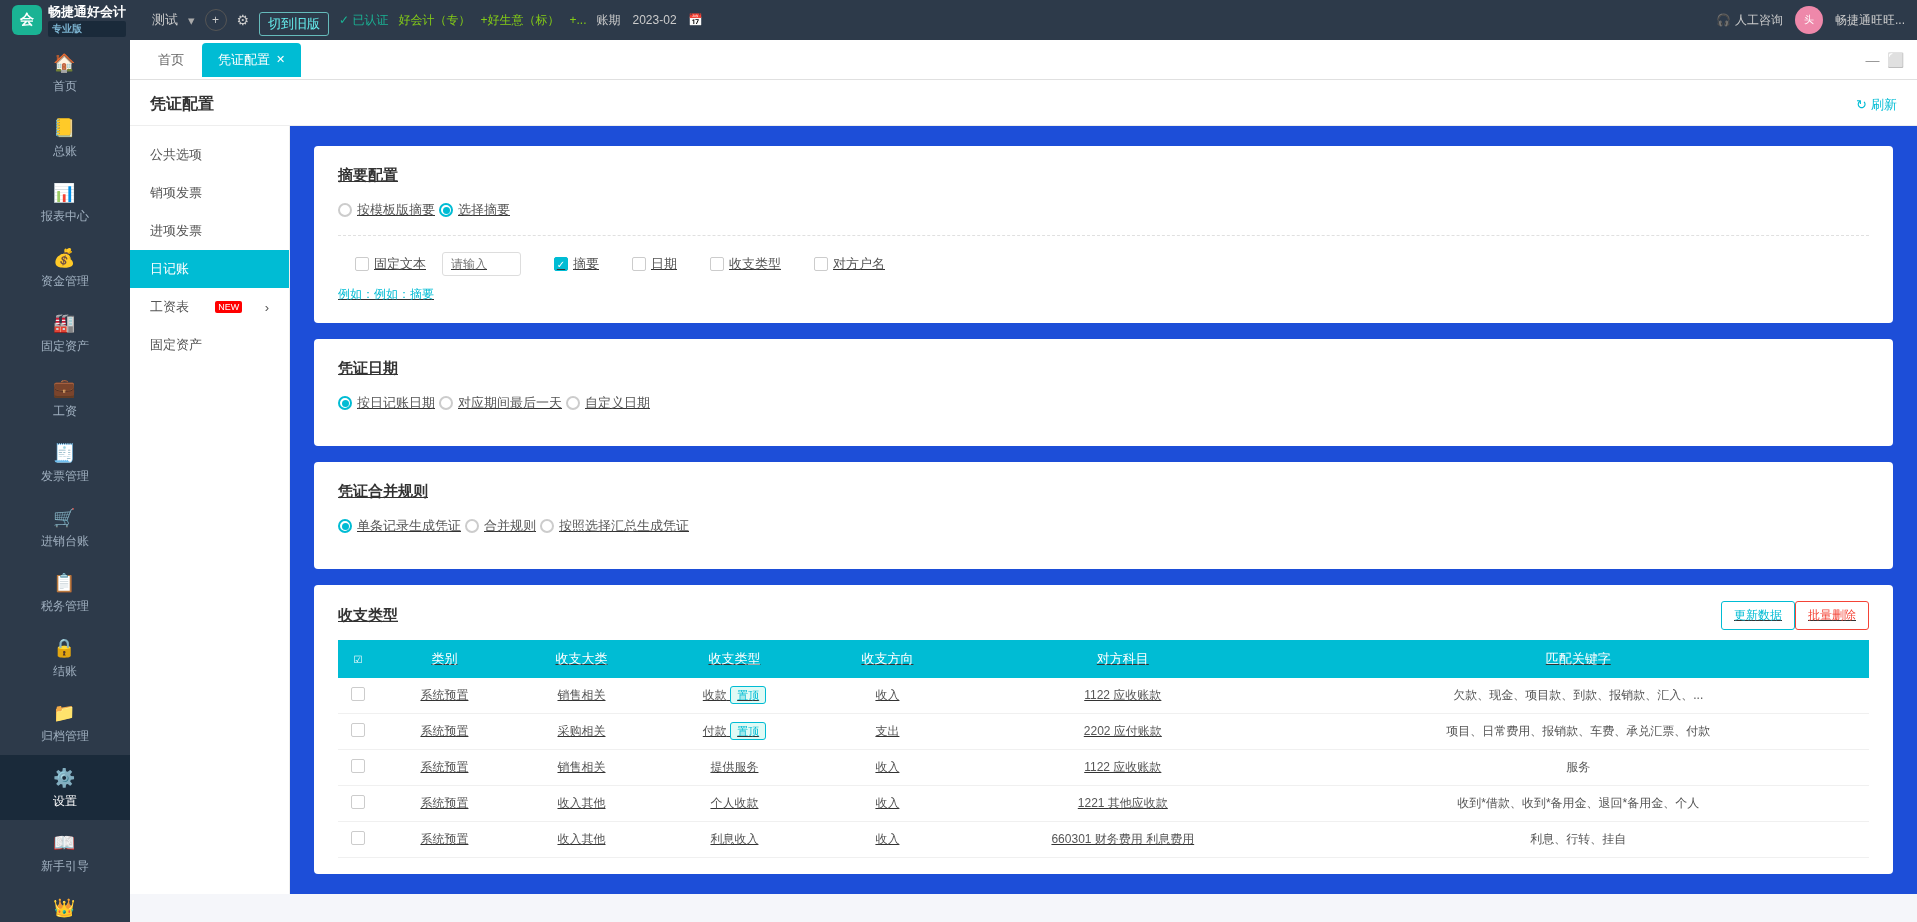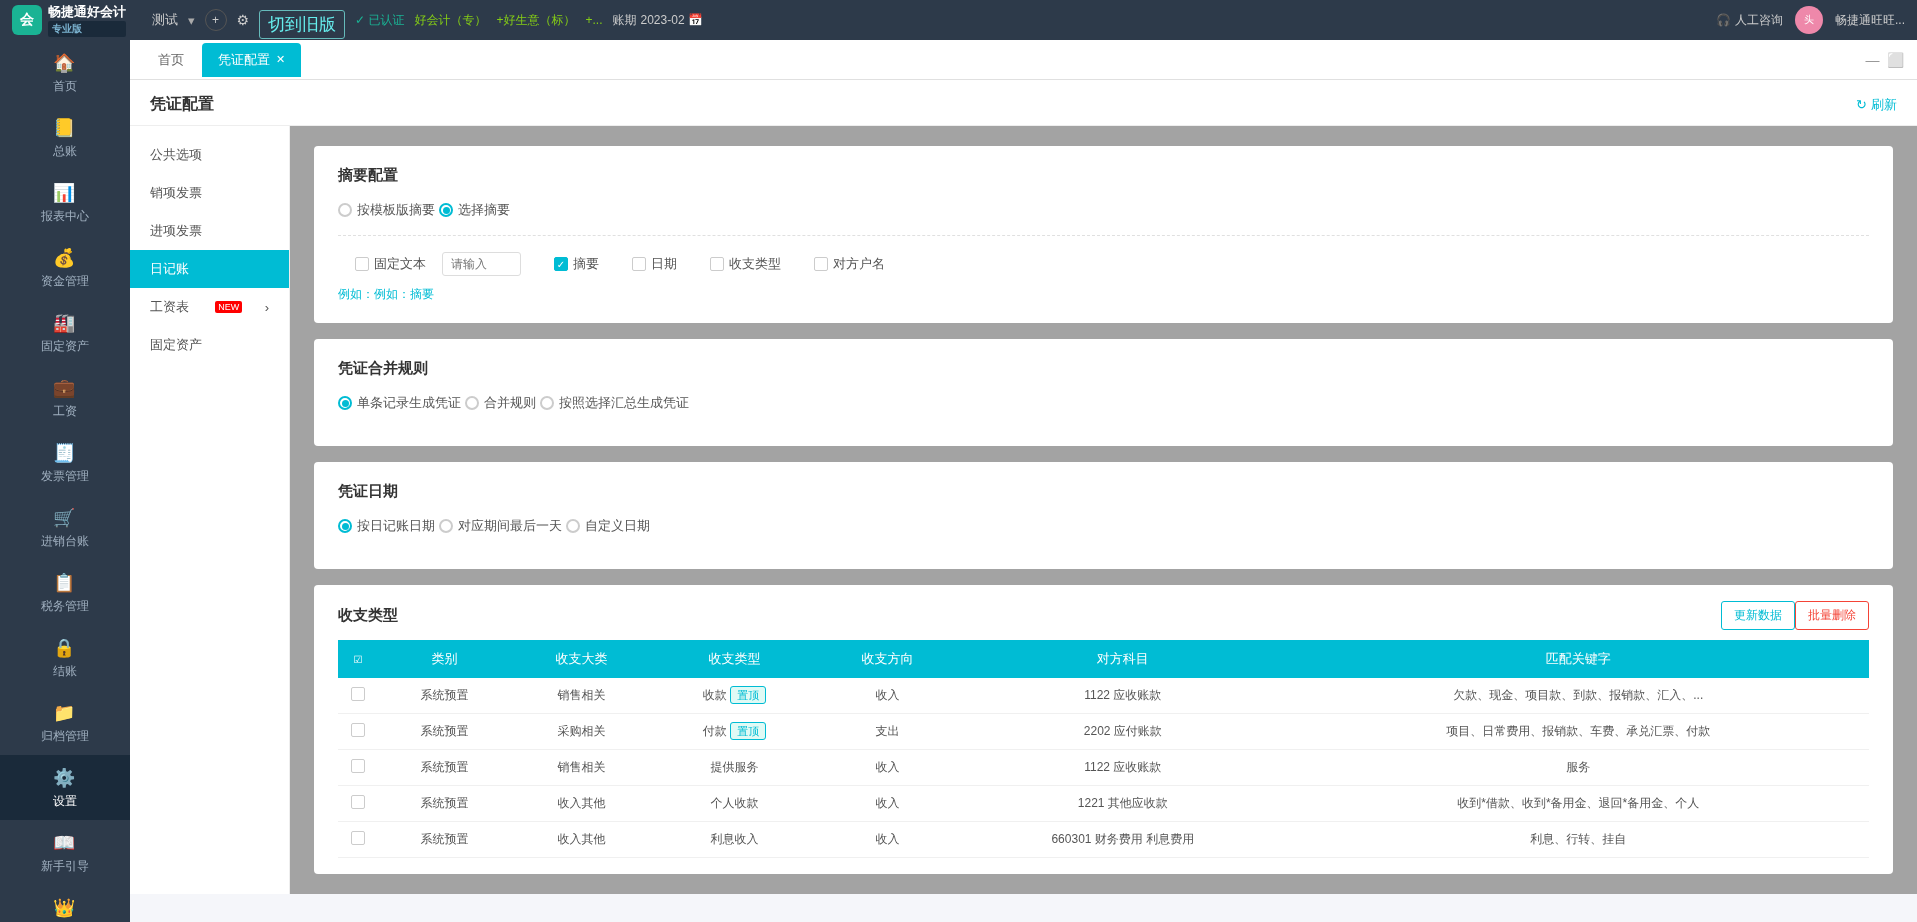--- a/index.html
+++ b/index.html
@@ -7,24 +7,24 @@
 
     
     .topbar { background: #2d3a4a; height: 40px; display: flex; align-items: center; padding: 0 12px; gap: 10px; flex-shrink: 0; }
     .topbar-logo { display: flex; align-items: center; gap: 6px; color: #fff; font-size: 13px; font-weight: bold; width: 130px; }
     .topbar-logo .logo-icon { width: 30px; height: 30px; background: #1ab394; border-radius: 6px; display: flex; align-items: center; justify-content: center; color: white; font-size: 14px; }
     .topbar-logo .logo-sub { font-size: 10px; color: #7bb3d0; background: #1a2a3a; padding: 1px 4px; border-radius: 2px; }
     .topbar-company { color: #ccc; font-size: 13px; }
     .topbar-chevron { color: #aaa; }
     .topbar-btn { width: 22px; height: 22px; border-radius: 50%; border: 1px solid #555; background: transparent; color: #ccc; cursor: pointer; display: flex; align-items: center; justify-content: center; font-size: 12px; }
     .topbar-gear { color: #ccc; font-size: 14px; cursor: pointer; }
-    .old-version-btn { background: transparent; border: 1px solid #6bb; color: #6ee; padding: 2px 8px; border-radius: 3px; font-size: 17px; cursor: pointer; margin-top: 8px; }
+    .old-version-btn { background: transparent; border: 1px solid #6bb; color: #6ee; padding: 2px 8px; border-radius: 3px; font-size: 13px; cursor: pointer; margin-top: 8px; }
     .tag-green { color: #1ab394; font-size: 12px; }
     .tag-gray { color: #84cc16; font-size: 12px; }
-    .period-tag { color: #ccc; font-size: 12px; display: flex; align-items: center; gap: 4px; }
+    .period-tag { color: #ccc; font-size: 12px; display: flex; align-items: center; gap: 12px; }
     .topbar-right { display: flex; align-items: center; gap: 12px; margin-left: auto; }
     .topbar-service { color: #ccc; font-size: 12px; display: flex; align-items: center; gap: 4px; cursor: pointer; }
     .topbar-avatar { width: 28px; height: 28px; border-radius: 50%; background: #e8a; display: flex; align-items: center; justify-content: center; color: white; font-size: 10px; }
     .topbar-username { color: #ccc; font-size: 12px; }
 
     
     .main-layout { display: flex; flex: 1; overflow: hidden; }
 
     
     .sidebar { width: 130px; background: #2d3a4a; display: flex; flex-direction: column; flex-shrink: 0; overflow-y: auto; }
@@ -54,21 +54,21 @@
     
     .two-panel { display: flex; flex: 1; }
 
     
     .left-nav { width: 160px; background: #fff; border-right: 1px solid #eee; padding-top: 10px; flex-shrink: 0; }
     .left-nav-item { padding: 10px 20px; cursor: pointer; color: #555; font-size: 13px; display: flex; align-items: center; justify-content: space-between; }
     .left-nav-item.active { background: #00bcd4; color: #fff; }
     .new-badge { background: red; color: white; font-size: 9px; padding: 1px 3px; border-radius: 2px; margin-left: 4px; }
 
     
-    .right-config { flex: 1; padding: 20px 24px; overflow-y: auto; background: #a3a3a3; }
+    .right-config { flex: 1; padding: 20px 24px; overflow-y: auto; background: #1d4ed8; text-decoration: underline; }
 
     
     .config-section { background: #fff; padding: 20px 24px; margin-bottom: 16px; border-radius: 4px; }
     .section-title { font-size: 15px; font-weight: bold; color: #333; margin-bottom: 16px; }
     .section-divider { border: none; border-top: 1px dashed #e0e0e0; margin: 16px 0; }
 
     
     .radio-group { display: flex; align-items: center; gap: 4px; margin-bottom: 14px; }
     .radio-item { display: flex; align-items: center; gap: 5px; cursor: pointer; color: #555; font-size: 13px; }
     .radio-circle { width: 14px; height: 14px; border-radius: 50%; border: 2px solid #ccc; display: inline-flex; align-items: center; justify-content: center; }
@@ -280,51 +280,51 @@
                 <span class="checkbox-box"></span>
                 <span>对方户名</span>
               </label>
             </div>
             <div class="example-text">
               例如：<span>例如：摘要</span>
             </div>
           </div>
 
           <div class="config-section">
+            <div class="section-title">凭证日期</div>
+            <div class="radio-group">
+              <label class="radio-item">
+                <span class="radio-circle checked"></span>
+                <span>按日记账日期</span>
+              </label>
+              <label class="radio-item">
+                <span class="radio-circle"></span>
+                <span>对应期间最后一天</span>
+              </label>
+              <label class="radio-item">
+                <span class="radio-circle"></span>
+                <span>自定义日期</span>
+              </label>
+            </div>
+          </div>
+
+          <div class="config-section">
             <div class="section-title">凭证合并规则</div>
             <div class="radio-group">
               <label class="radio-item">
                 <span class="radio-circle checked"></span>
                 <span>单条记录生成凭证</span>
               </label>
               <label class="radio-item">
                 <span class="radio-circle"></span>
                 <span>合并规则</span>
               </label>
               <label class="radio-item">
                 <span class="radio-circle"></span>
                 <span>按照选择汇总生成凭证</span>
-              </label>
-            </div>
-          </div>
-
-          <div class="config-section">
-            <div class="section-title">凭证日期</div>
-            <div class="radio-group">
-              <label class="radio-item">
-                <span class="radio-circle checked"></span>
-                <span>按日记账日期</span>
-              </label>
-              <label class="radio-item">
-                <span class="radio-circle"></span>
-                <span>对应期间最后一天</span>
-              </label>
-              <label class="radio-item">
-                <span class="radio-circle"></span>
-                <span>自定义日期</span>
               </label>
             </div>
           </div>
 
           <div class="table-section">
             <div class="table-header-row">
               <div class="table-section-title">收支类型</div>
               <div class="table-actions">
                 <button class="table-action-btn">更新数据</button>
                 <button class="table-action-btn danger">批量删除</button>

